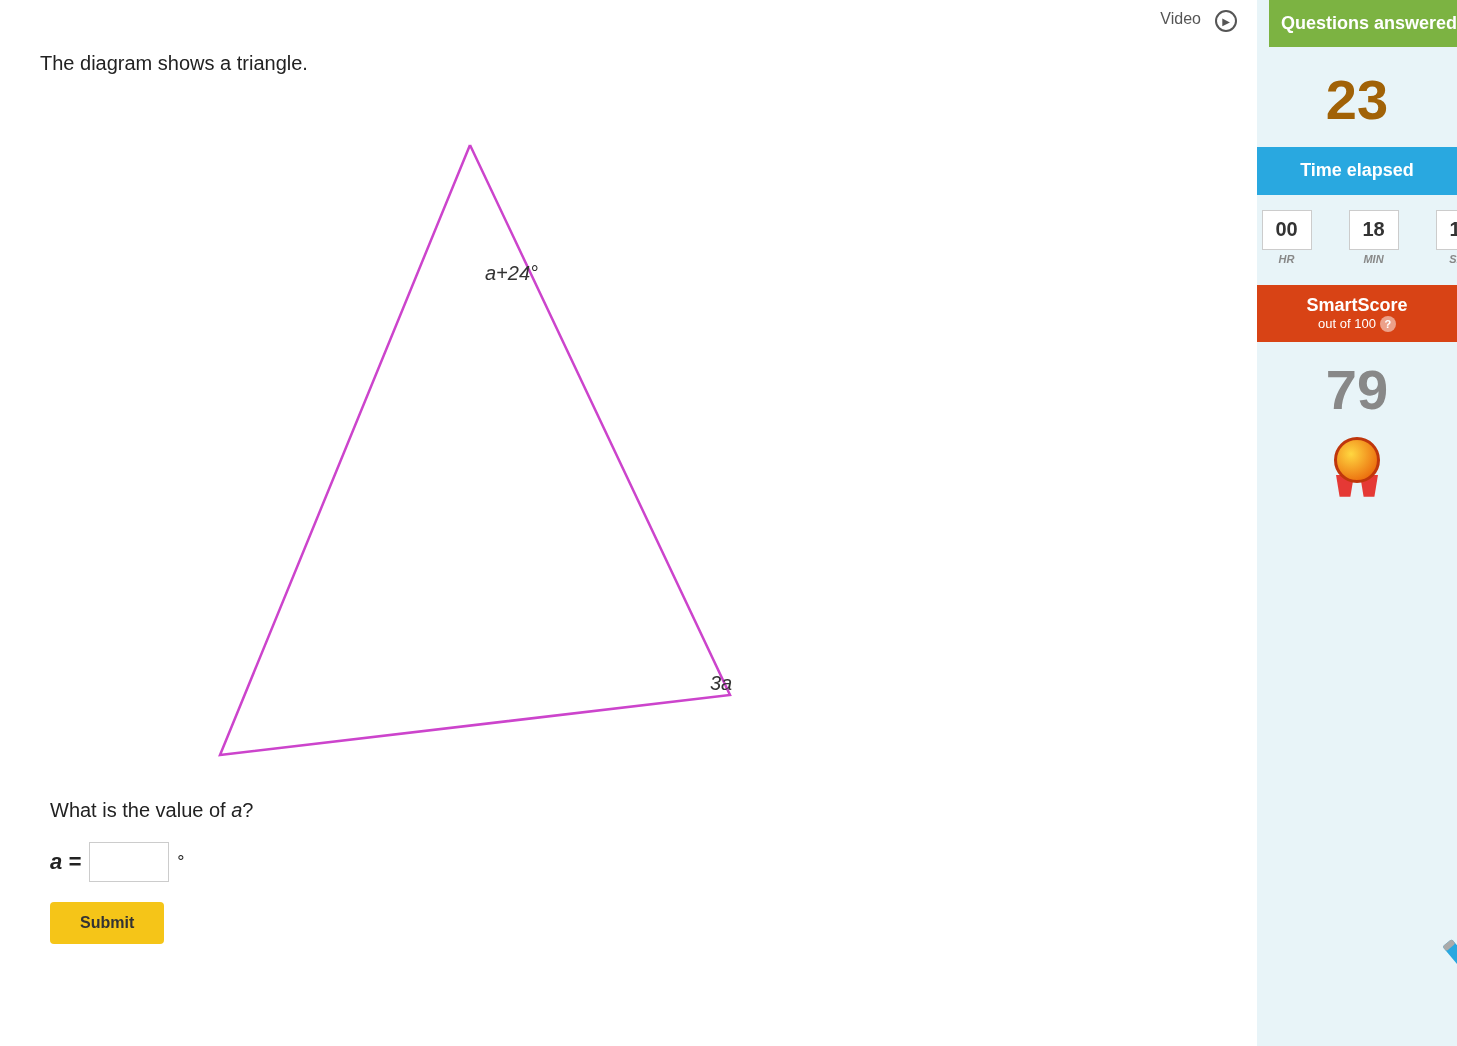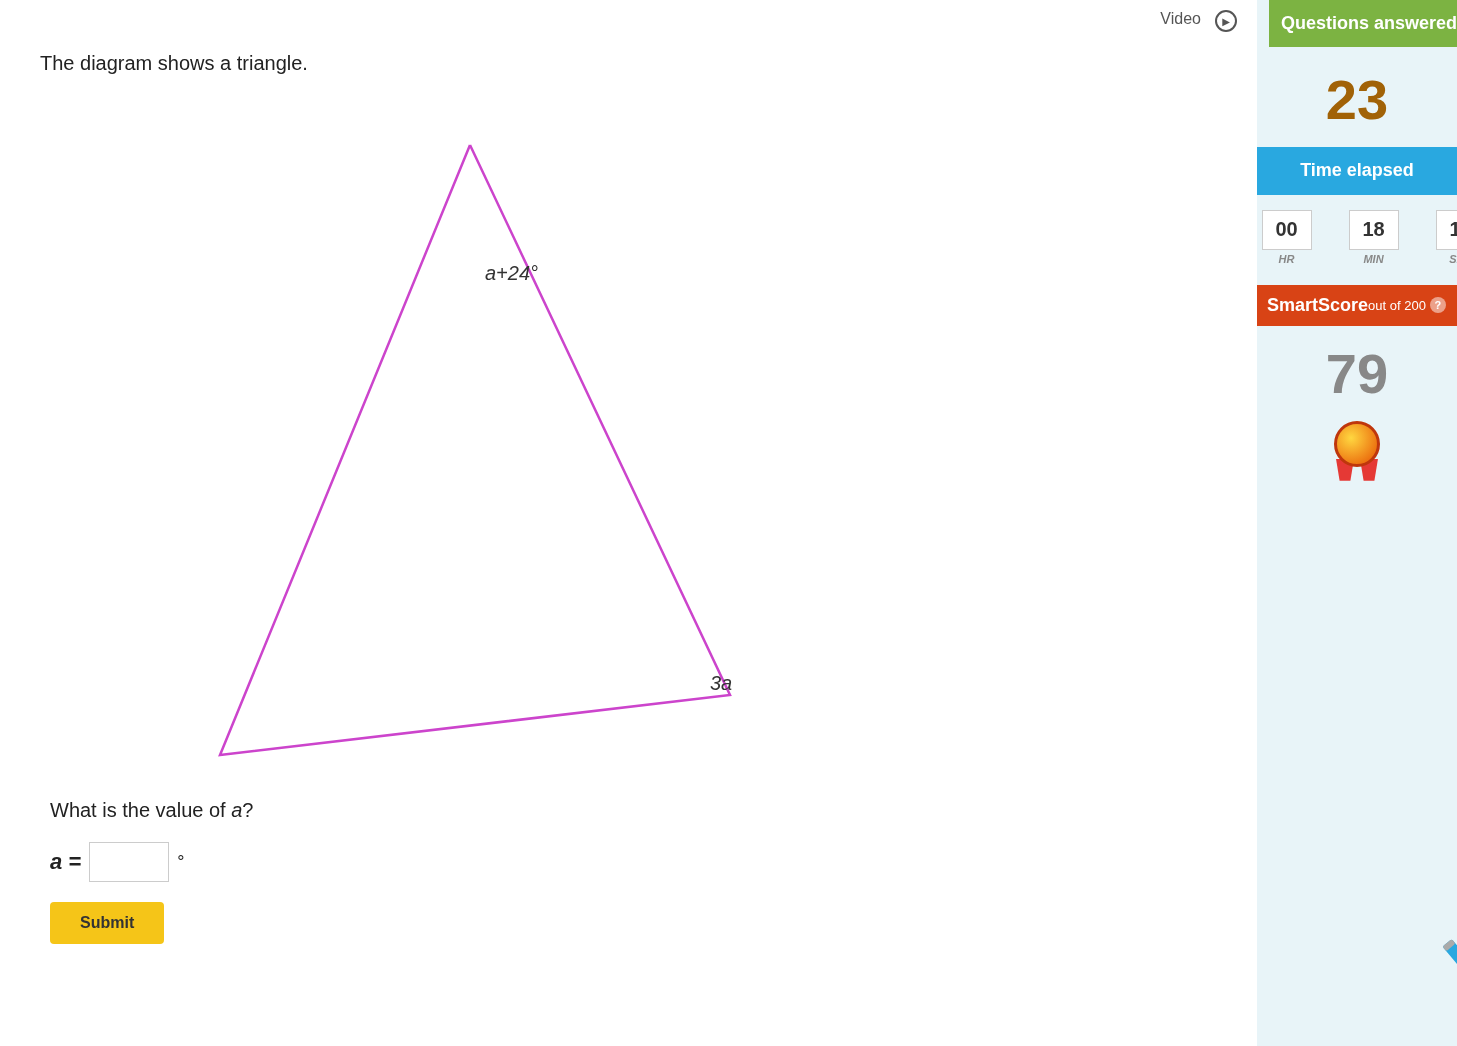--- a/index.html
+++ b/index.html
@@ -175,21 +175,21 @@
     .smartscore-header {
       background: #d84315;
       color: white;
       text-align: center;
       width: 100%;
       padding: 10px;
       font-size: 18px;
       font-weight: bold;
       margin-top: 15px;
       display: flex;
-      flex-direction: row;
+      flex-direction: column;
       align-items: center;
     }
     .smartscore-sub {
       font-size: 13px;
       font-weight: normal;
       display: flex;
       align-items: center;
       gap: 4px;
     }
     .info-icon {
@@ -316,21 +316,21 @@
     </div>
     <div class="time-box">
       <div class="time-value">16</div>
       <div class="time-label">SEC</div>
     </div>
   </div>
 
   <div class="smartscore-header">
     <span>SmartScore</span>
     <span class="smartscore-sub">
-      <span>out of 200</span>
+      <span>out of 100</span>
       <span class="info-icon">?</span>
     </span>
   </div>
 
   <div class="smartscore-value">79</div>
 
   <div class="medal-area">
     <div class="medal">
       <div class="medal-ribbon-left"></div>
       <div class="medal-ribbon-right"></div>

